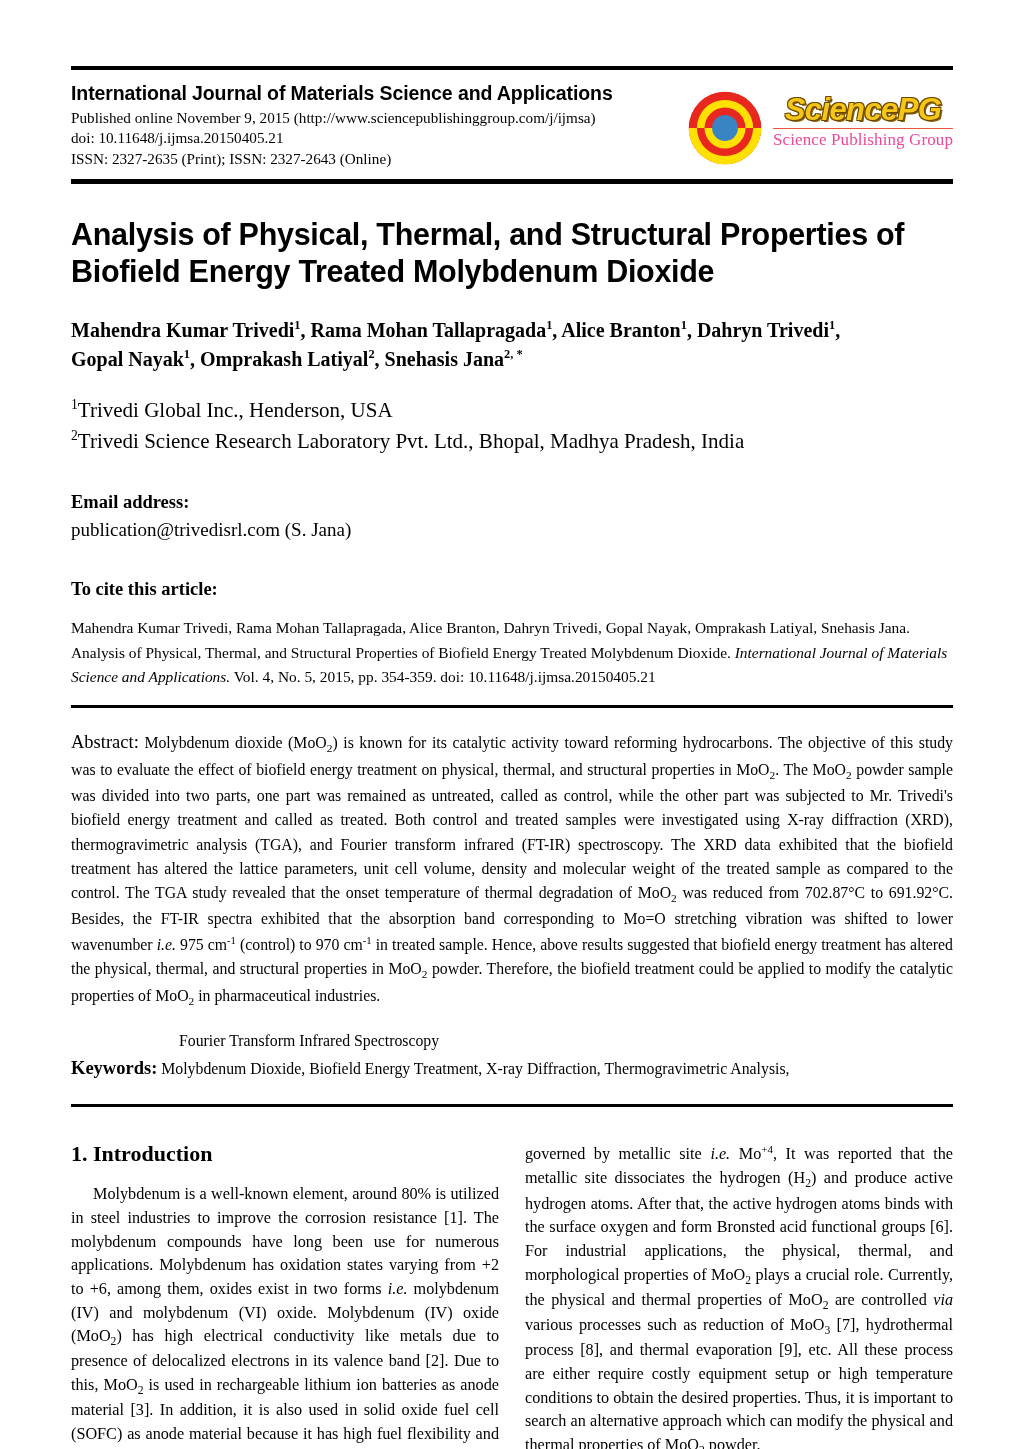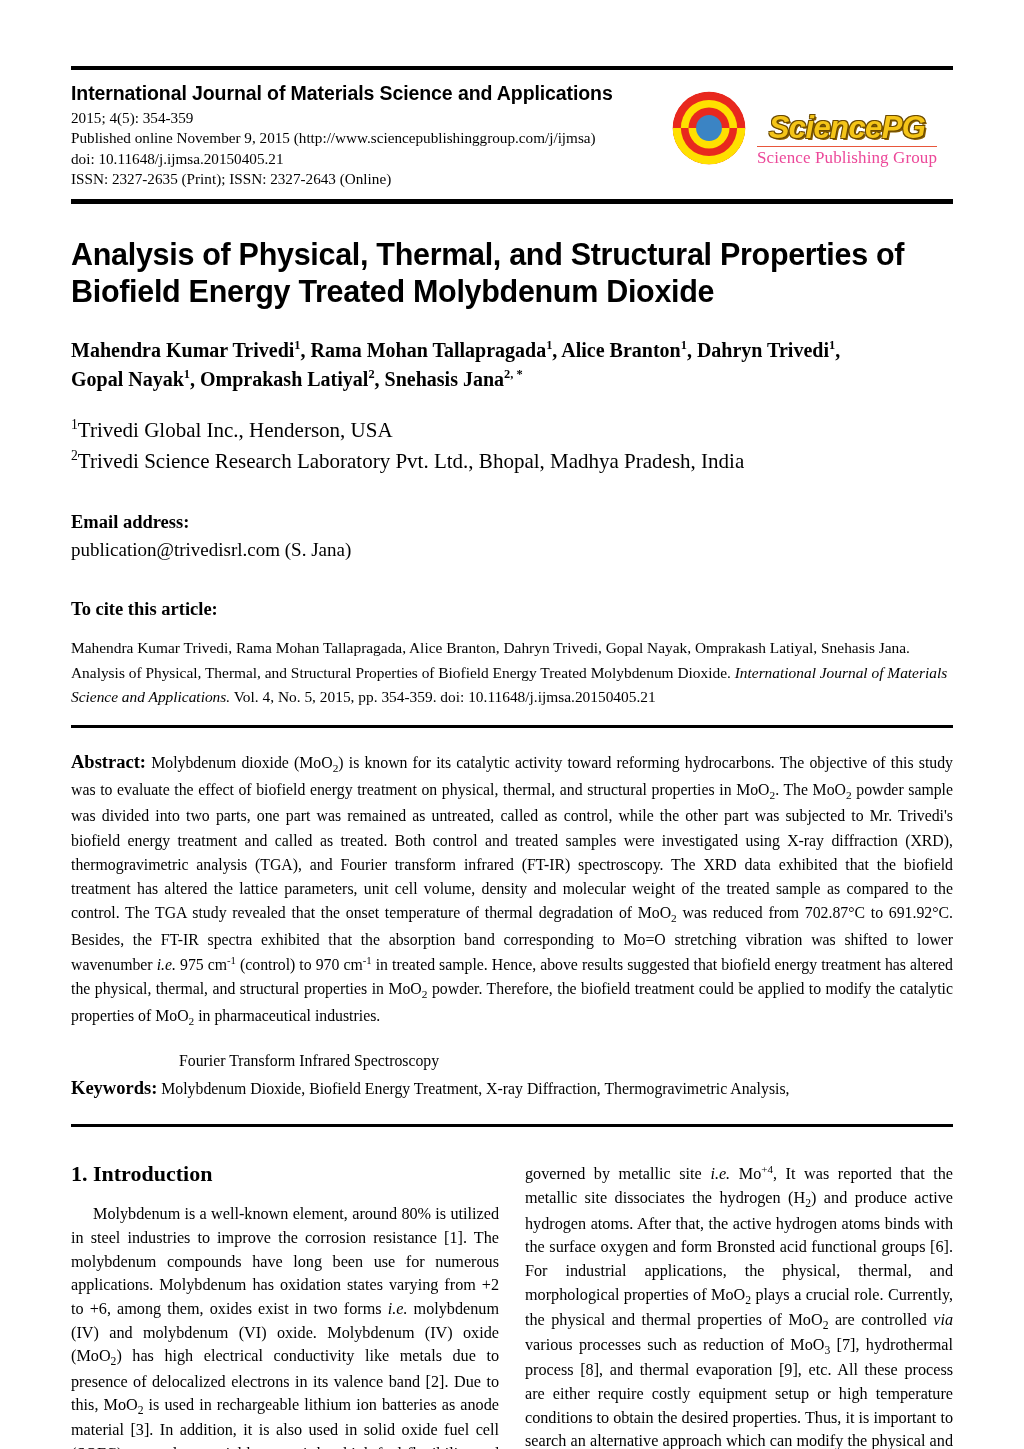--- a/index.html
+++ b/index.html
@@ -65,23 +65,23 @@
   .masthead-meta {
     font-size: 15.2px;
     line-height: 1.32;
   }
   .masthead-meta div { white-space: nowrap; }
 
   
   .logo-block {
     flex: 0 0 auto;
     display: flex;
-    align-items: flex-end;
+    align-items: flex-start;
     margin-top: 8px;
-    margin-right: 16px;
+    margin-right: 0;
   }
   .logo-mark {
     position: relative;
     width: 76px;
     height: 76px;
     flex: 0 0 auto;
   }
   .logo-text {
     margin-left: 10px;
     display: flex;
@@ -165,21 +165,21 @@
   .cite-wrap { margin-top: 16px; }
 
   
   .abstract-wrap { margin-top: 20px; }
   .abstract {
     font-size: 15.8px;
     line-height: 1.53;
     text-align: justify;
   }
   .abstract .lbl {
-    font-weight: bold;
+    font-weight: normal;
     font-size: 18.5px;
   }
   .abstract sub { font-size: 0.72em; vertical-align: sub; }
   .abstract sup { font-size: 0.68em; vertical-align: super; }
   .abstract i { font-style: italic; }
 
   .keywords-wrap { margin-top: 19px; }
   .keywords {
     font-size: 15.8px;
     line-height: 1.55;
@@ -223,21 +223,20 @@
 
 <div class="page">
   <div class="content">
 
     <div class="rule-top"></div>
 
     <div class="masthead">
       <div class="masthead-left">
         <div class="journal-title">International Journal of Materials Science and Applications</div>
         <div class="masthead-meta">
-          <div>2015; 4(5): 354-359</div>
           <div>Published online November 9, 2015 (http://www.sciencepublishinggroup.com/j/ijmsa)</div>
           <div>doi: 10.11648/j.ijmsa.20150405.21</div>
           <div>ISSN: 2327-2635 (Print); ISSN: 2327-2643 (Online)</div>
         </div>
       </div>
 
       <div class="logo-block">
         <div class="logo-mark">
           <svg width="76" height="76" viewBox="0 0 100 100" aria-hidden="true">
             <defs>

